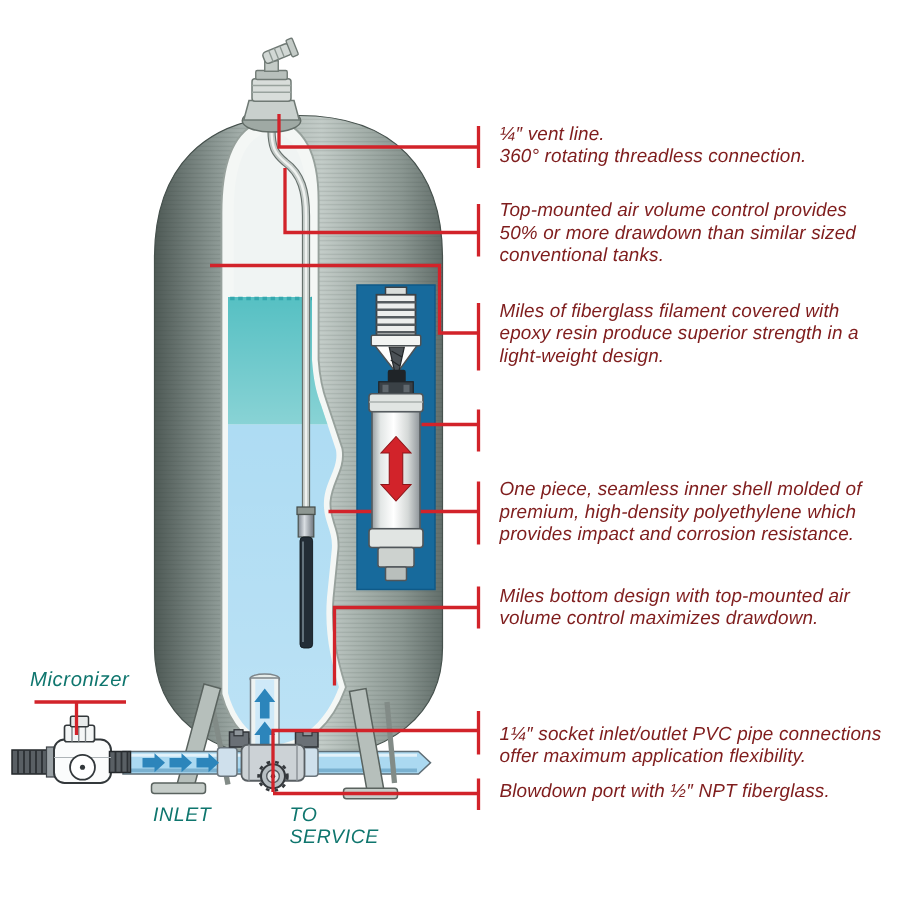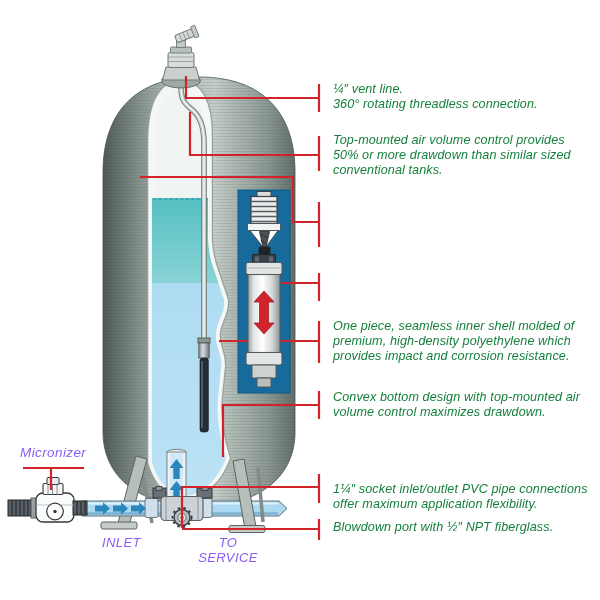--- a/index.html
+++ b/index.html
@@ -1,21 +1,21 @@
 <!DOCTYPE html>
 <html><head>
 <meta charset="utf-8">
 <style>
   html,body{margin:0;padding:0;background:#ffffff;}
   #stage{position:relative;width:600px;height:600px;background:#ffffff;overflow:hidden;
          font-family:"Liberation Sans", sans-serif;}
   #diagram-svg{position:absolute;left:0;top:0;}
-  .ann{position:absolute;left:333px;width:262px;color:#15803d;font-style:italic;
+  .ann{position:absolute;left:333px;width:262px;color:#7f1d1d;font-style:italic;
        font-size:12.6px;line-height:15px;white-space:pre-line;letter-spacing:0.1px;}
-  .eqlabel{position:absolute;color:#8b5cf6;font-style:italic;font-size:13px;
+  .eqlabel{position:absolute;color:#0f766e;font-style:italic;font-size:13px;
            letter-spacing:0.4px;}
 </style>
 </head>
 <body>
 
 <div id="stage">
 
 <svg id="diagram-svg" width="600" height="600" viewBox="0 0 600 600">
   <defs>
     <linearGradient id="tankGrad" x1="0" y1="0" x2="1" y2="0">
@@ -212,26 +212,29 @@
     <path d="M182,529 H319 M319,519 V540"></path>
     <path d="M23,468 H84 M51,468 V490"></path>
   </g>
 </svg>
 
 <div class="ann" style="top:82px">¼″ vent line.
 360° rotating threadless connection.</div>
 <div class="ann" style="top:133px">Top-mounted air volume control provides
 50% or more drawdown than similar sized
 conventional tanks.</div>
+<div class="ann" style="top:200px">Miles of fiberglass filament covered with
+epoxy resin produce superior strength in a
+light-weight design.</div>
 <div class="ann" style="top:319px">One piece, seamless inner shell molded of
 premium, high-density polyethylene which
 provides impact and corrosion resistance.</div>
-<div class="ann" style="top:390px">Convex bottom design with top-mounted air
+<div class="ann" style="top:390px">Miles bottom design with top-mounted air
 volume control maximizes drawdown.</div>
 <div class="ann" style="top:482px">1¼″ socket inlet/outlet PVC pipe connections
 offer maximum application flexibility.</div>
 <div class="ann" style="top:520px">Blowdown port with ½″ NPT fiberglass.</div>
 
 <div class="eqlabel" style="left:20px;top:445px;font-size:13.5px">Micronizer</div>
 <div class="eqlabel" style="left:102px;top:535px;width:58px;text-align:left">INLET</div>
-<div class="eqlabel" style="left:193px;top:535px;width:70px;text-align:center">TO SERVICE</div>
+<div class="eqlabel" style="left:193px;top:535px;width:70px;text-align:left">TO SERVICE</div>
 
 </div>
 
 </body></html>

